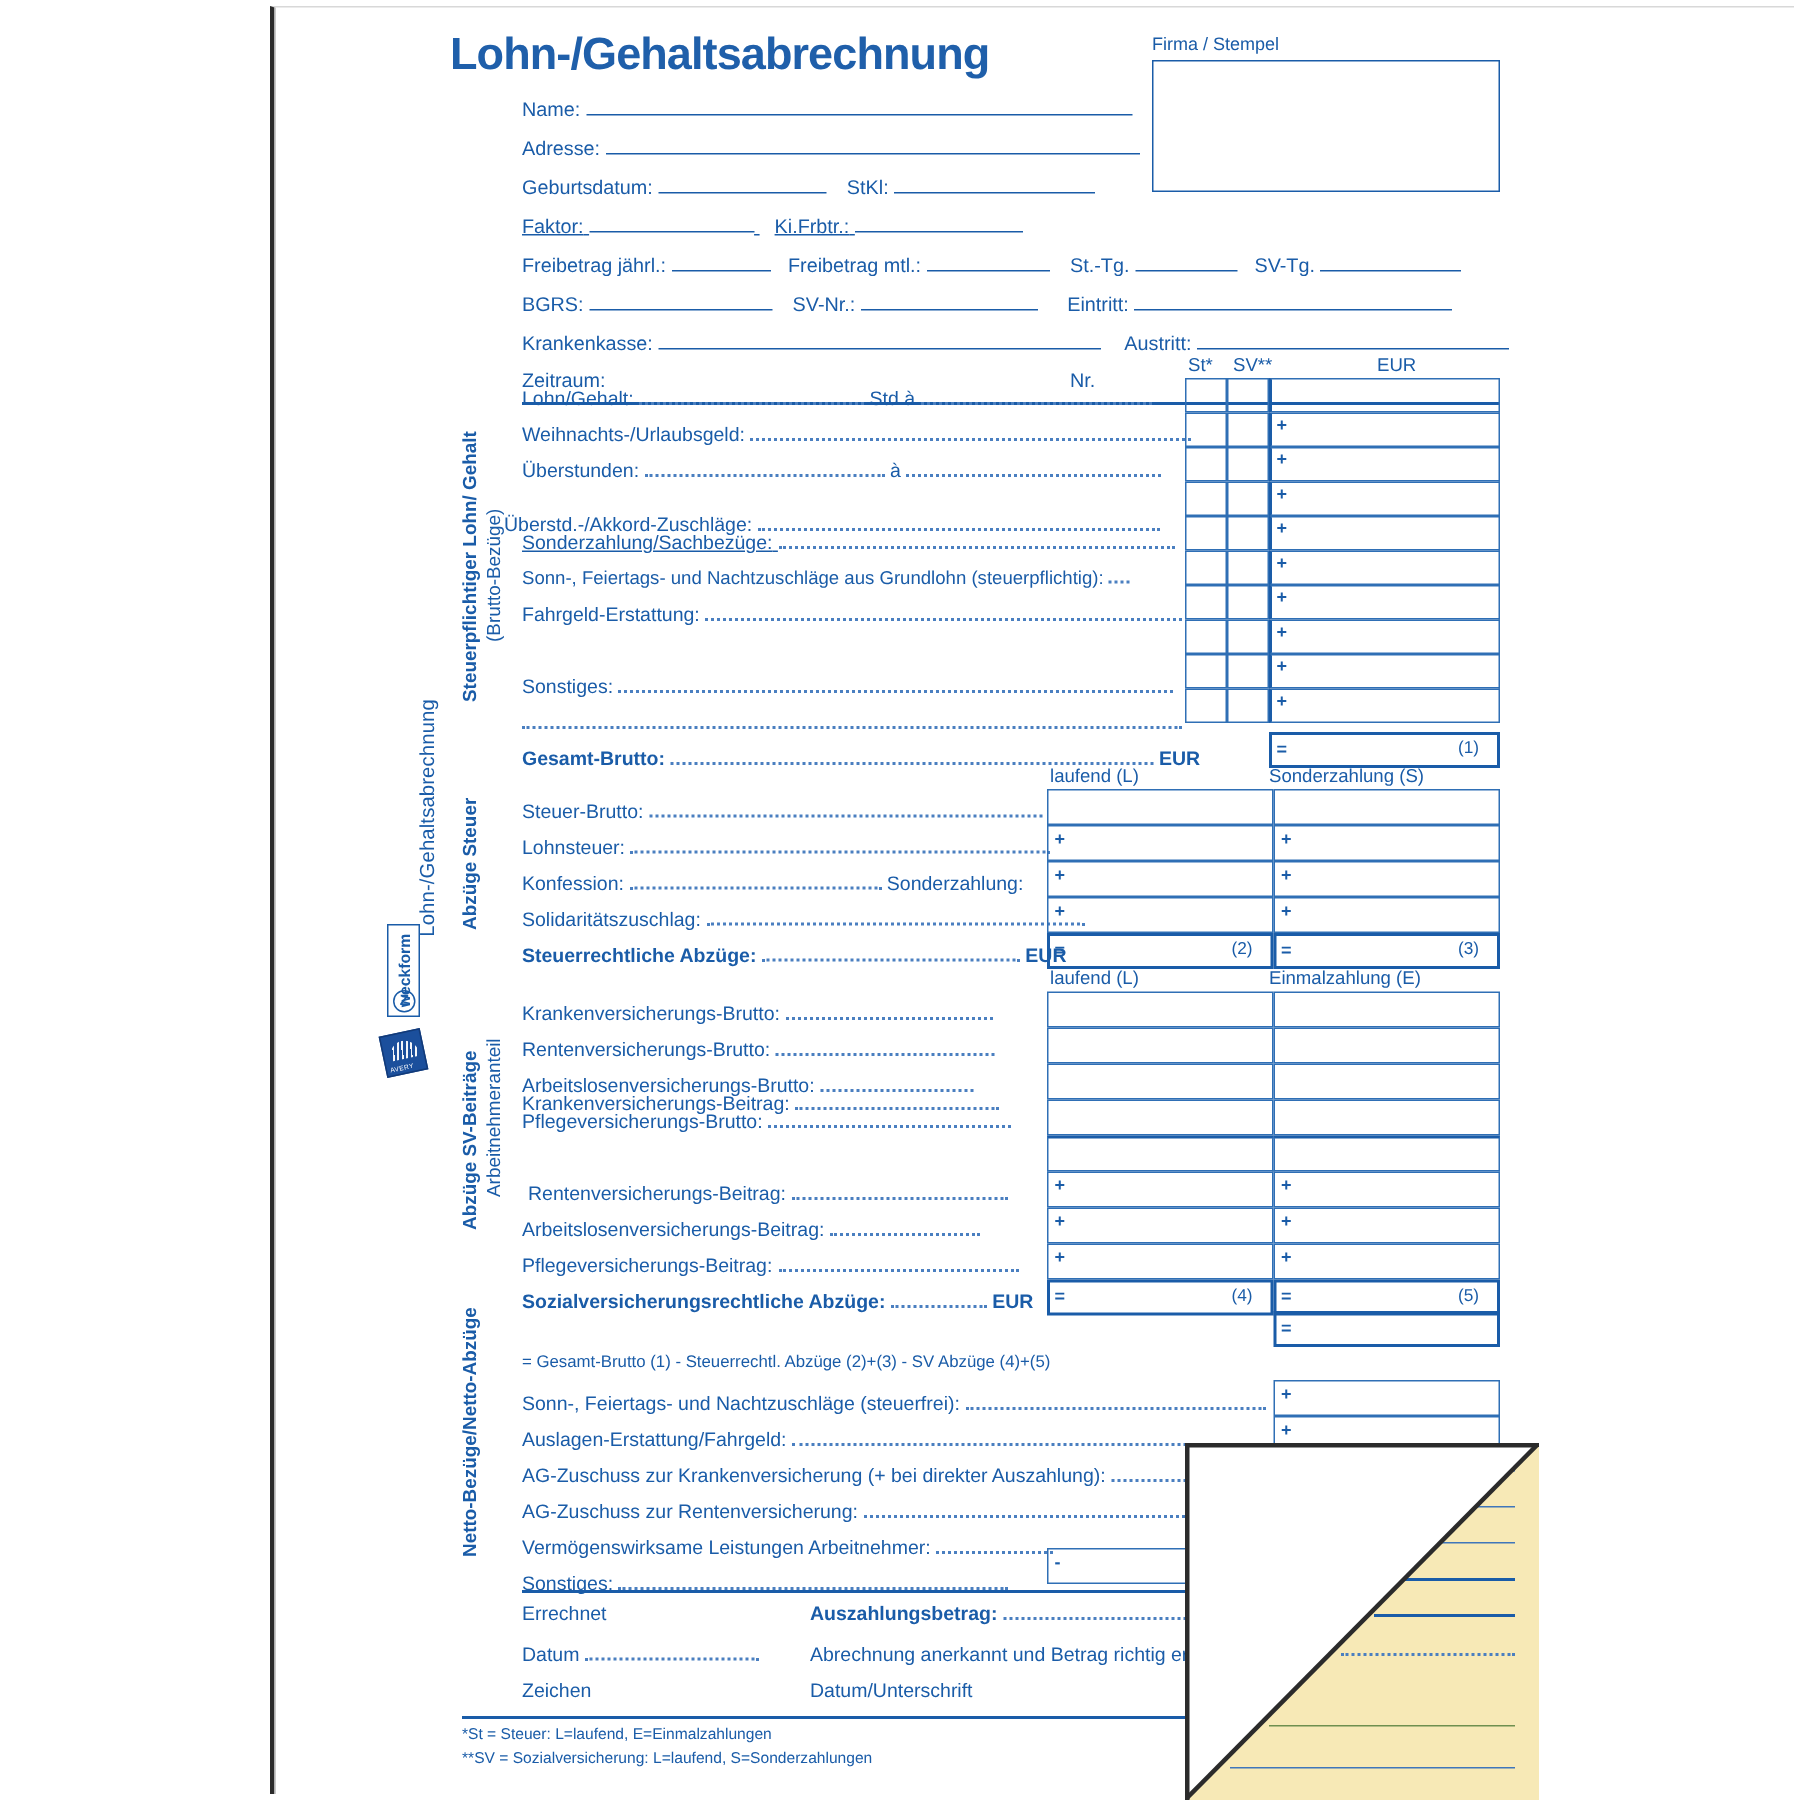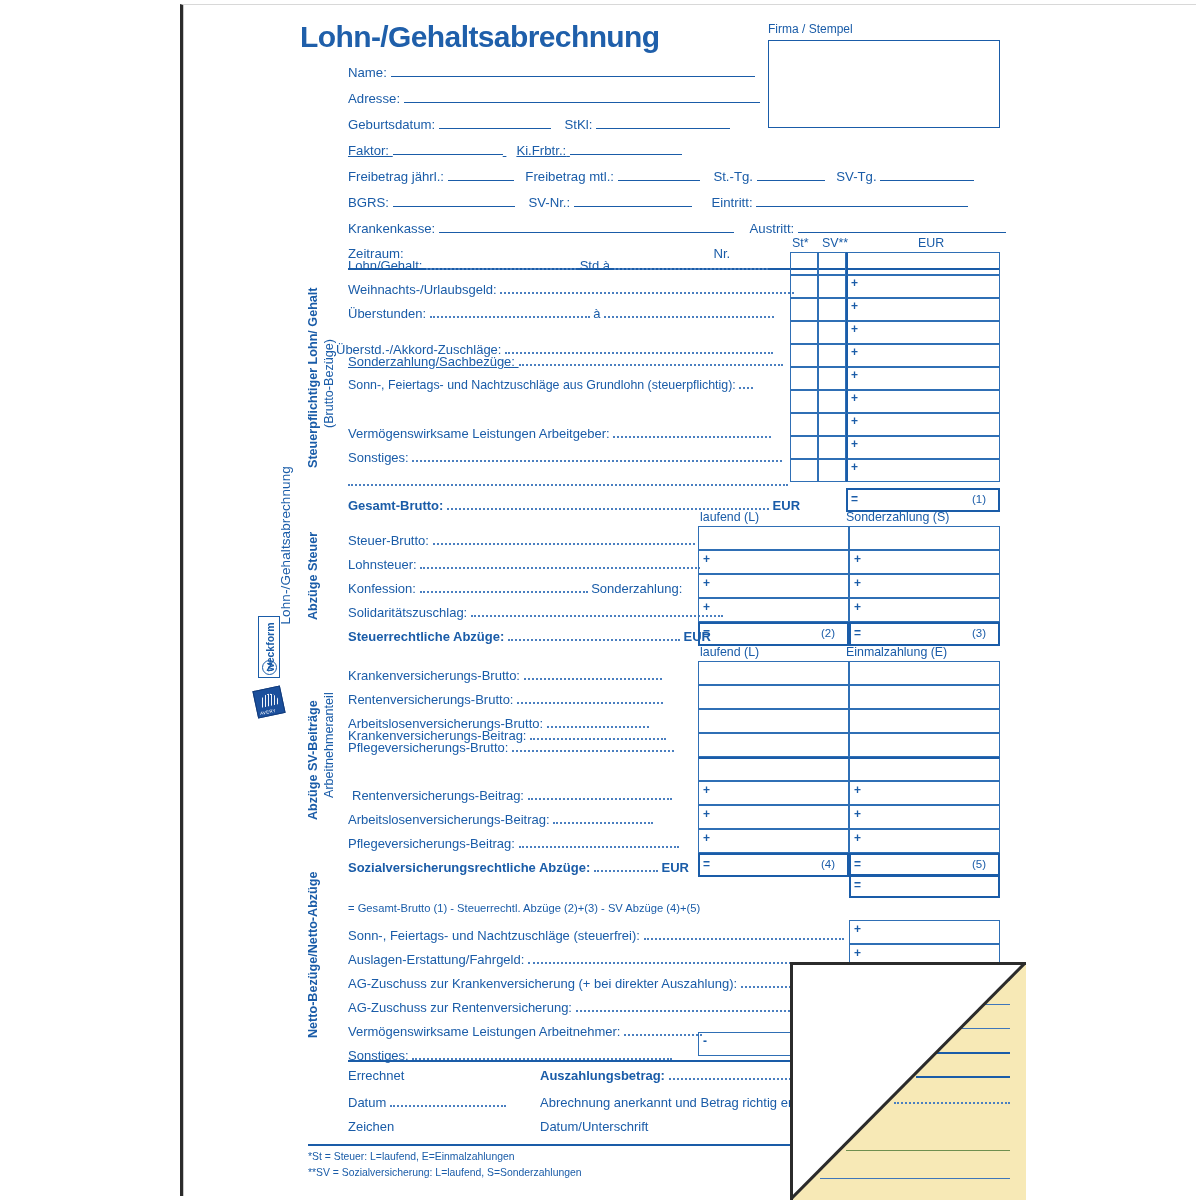--- a/index.html
+++ b/index.html
@@ -342,23 +342,23 @@
       <span class="dots" style="width:268px;"></span>
     </div>
     <div class="item" style="left:48px; top:346px;text-decoration:underline;">
       <span>Sonderzahlung/Sachbezüge:</span>
       <span class="dots" style="width:264px;"></span>
     </div>
     <div class="item" style="left:48px; top:370px; font-size:12.4px;">
       <span>Sonn-, Feiertags- und Nachtzuschläge aus Grundlohn (steuerpflichtig):</span>
       <span class="dots" style="width:14px;"></span>
     </div>
-    <div class="item" style="left:48px; top:418px;">
-      <span>Vermögenswirksame Leistungen Arbeitgeber:</span>
-      <span class="dots" style="width:158px;"></span>
+    <div class="item" style="left:48px; top:394px;">
+      <span>Fahrgeld-Erstattung:</span>
+      <span class="dots" style="width:318px;"></span>
     </div>
     <div class="item" style="left:48px; top:442px;">
       <span>Sonstiges:</span>
       <span class="dots" style="width:370px;"></span>
     </div>
     <div class="item" style="left:48px; top:466px;">
       <span class="dots" style="width:440px;"></span>
     </div>
 
     <div class="item bold" style="left:48px; top:490px;">

